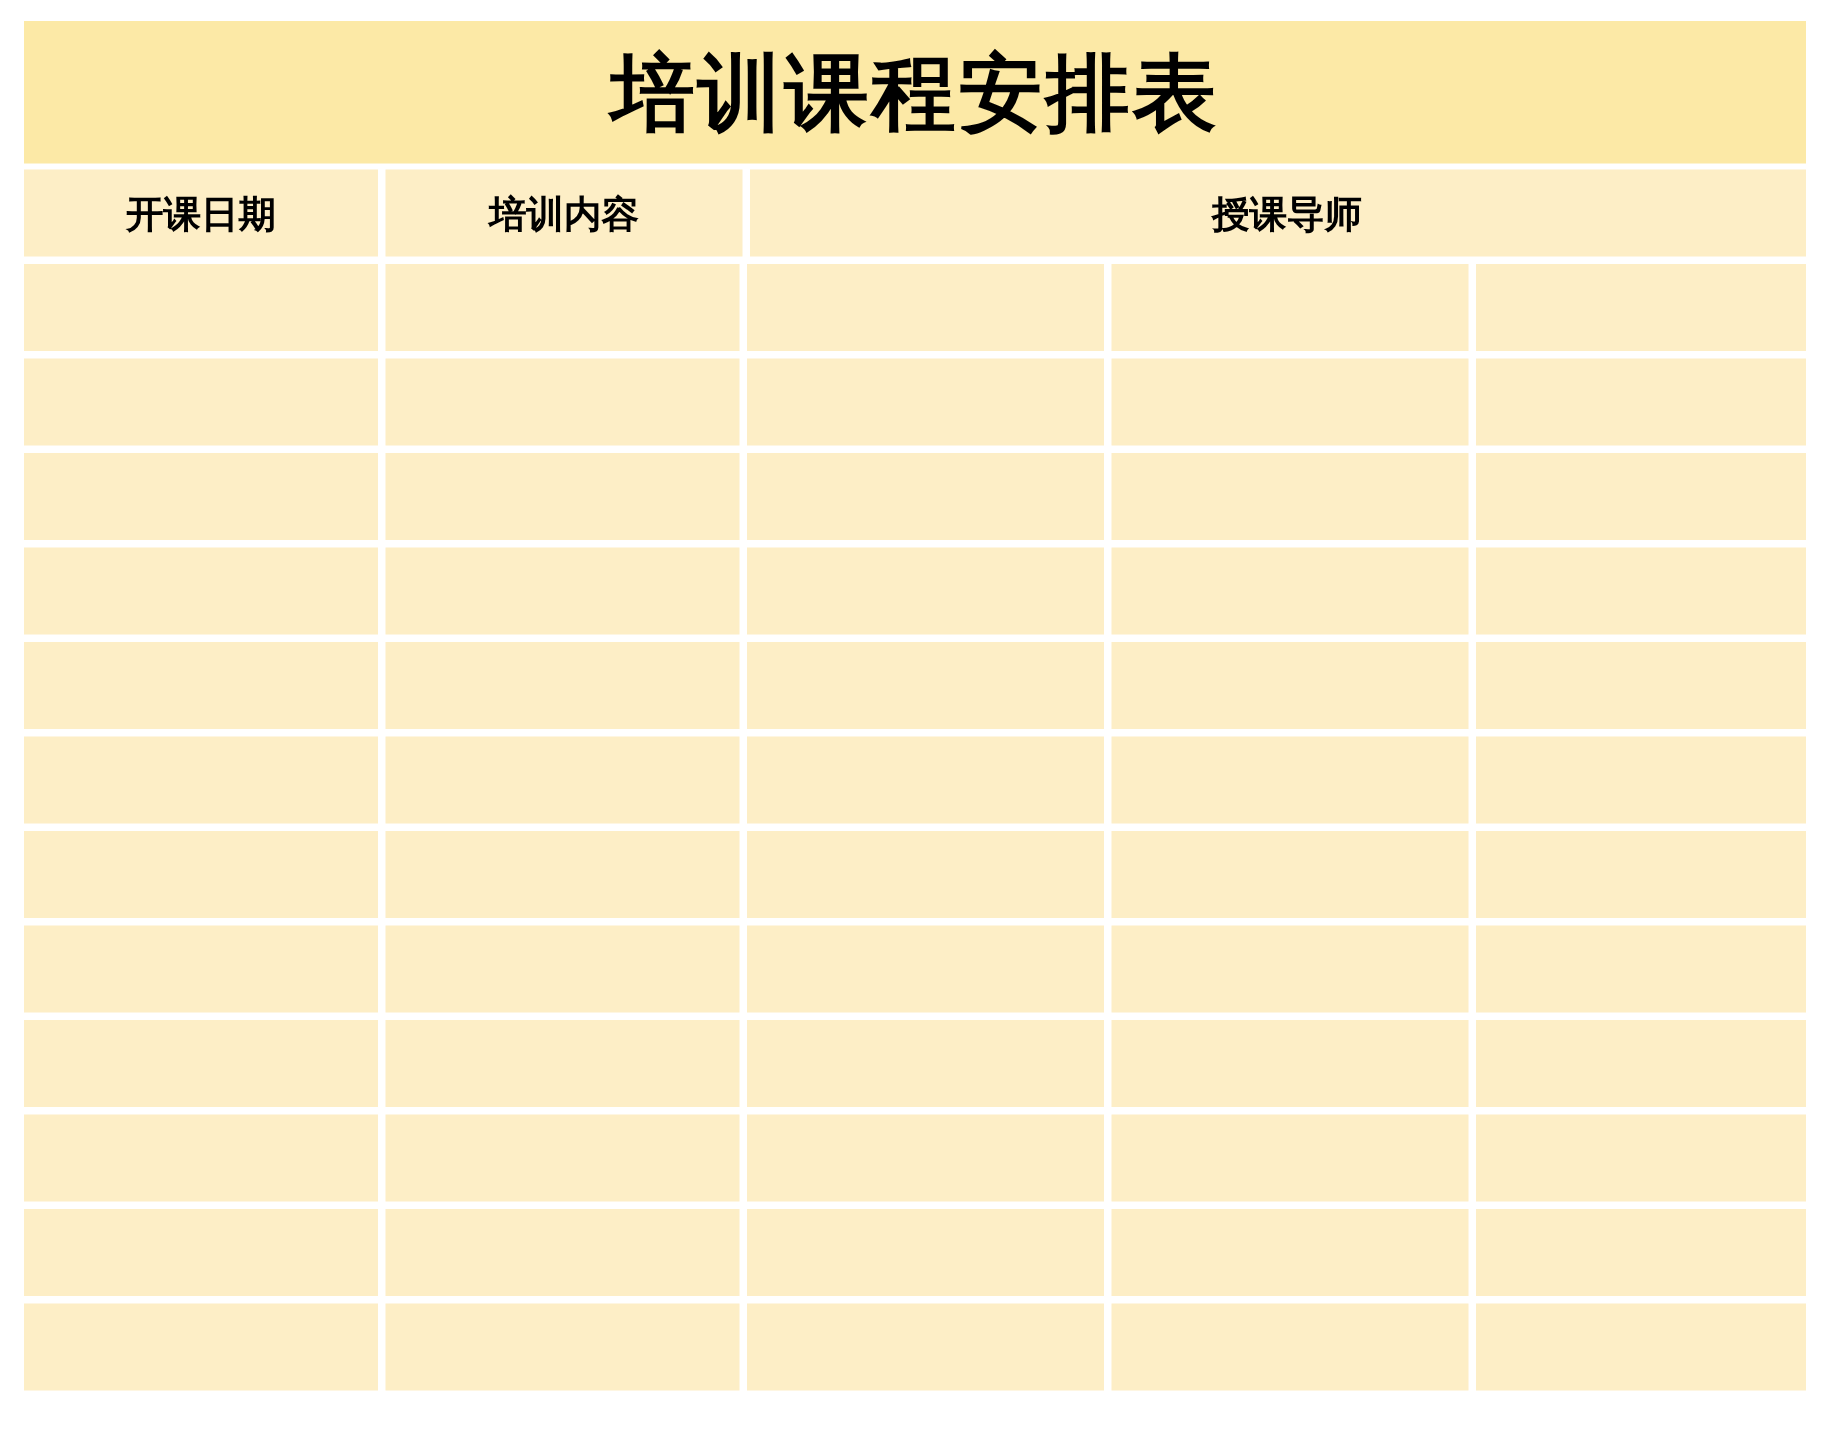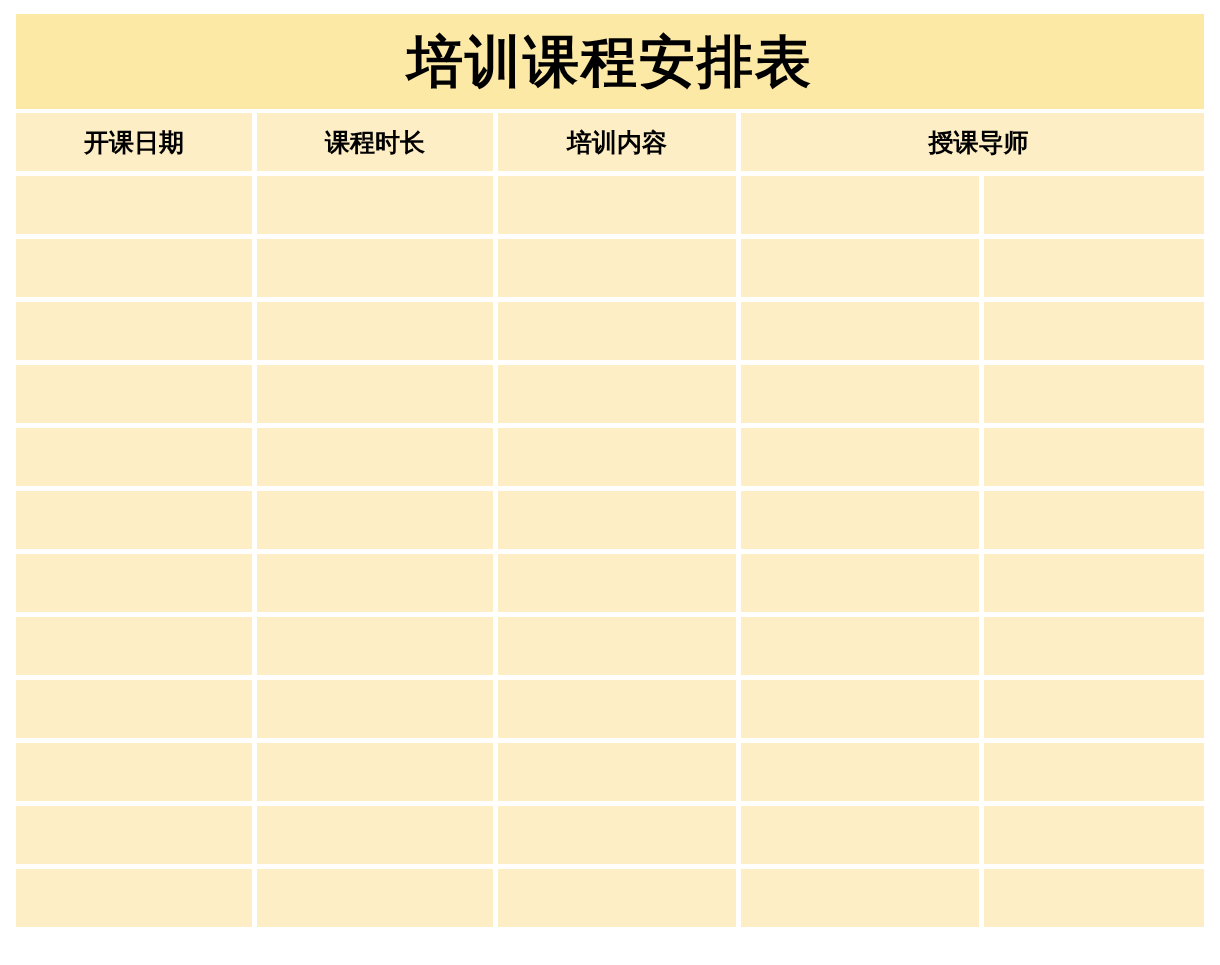--- a/index.html
+++ b/index.html
@@ -91,21 +91,20 @@
 <div class="sheet">
 
   <div class="title-bar">
     <div class="title-text">培训课程安排表</div>
   </div>
 
   <div class="table">
 
     <div class="row header-row">
       <div class="cell header-cell c0">开课日期</div>
-      <div class="cell header-cell c1">课程时长</div>
       <div class="cell header-cell c2">培训内容</div>
       <div class="cell header-cell c4">授课导师</div>
     </div>
 
     <div class="row body-row">
       <div class="cell body-cell c0"></div>
       <div class="cell body-cell c1"></div>
       <div class="cell body-cell c2"></div>
       <div class="cell body-cell c3"></div>
       <div class="cell body-cell c4"></div>

